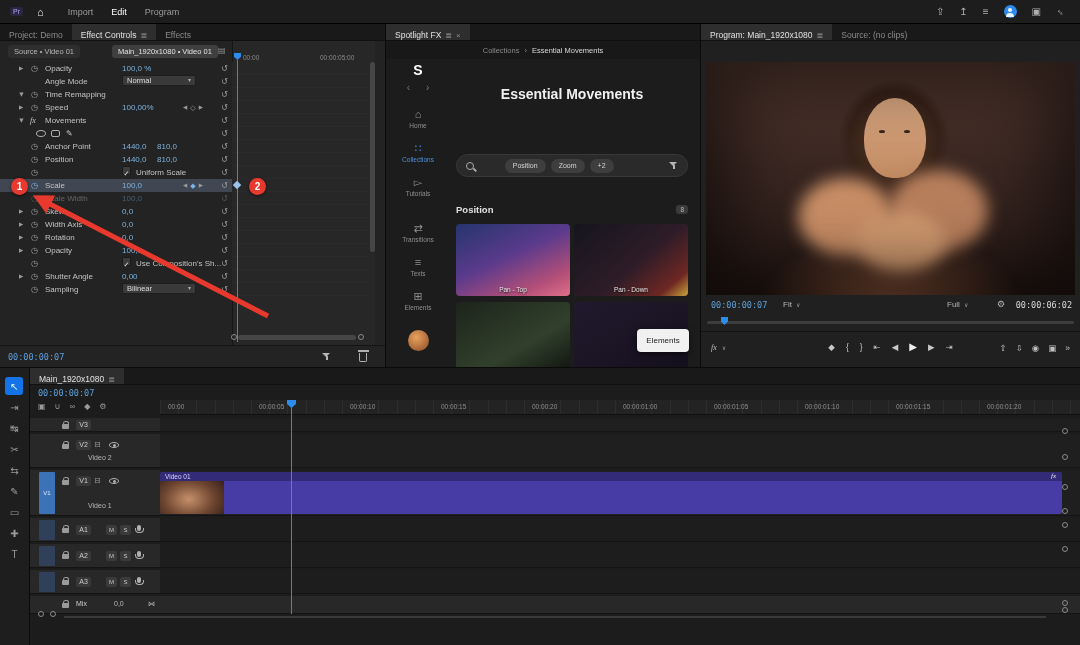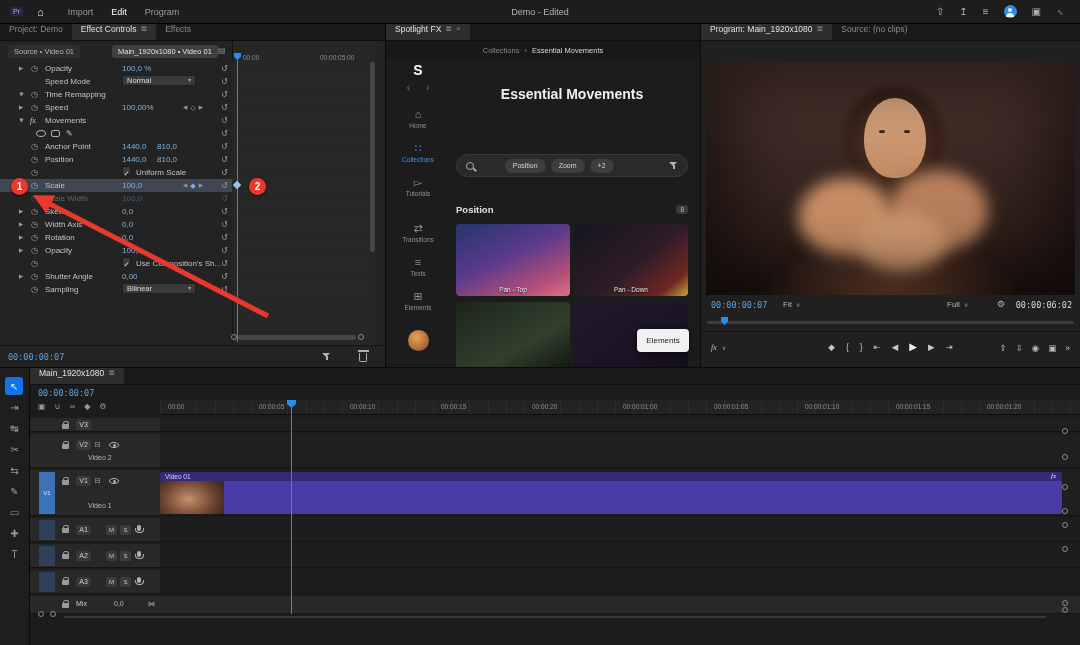--- a/index.html
+++ b/index.html
@@ -17,21 +17,21 @@
 .mtitle{position:absolute;left:0;right:0;text-align:center;font-size:9px;color:#b5b5b5;pointer-events:none}
 .micons{margin-left:auto;display:flex;gap:15px;margin-right:14px;font-size:10px;color:#b0b0b0;align-items:center}
 .acct{width:13px;height:13px;border-radius:50%;background:#2d8ceb;position:relative}
 .acct::before{content:"";position:absolute;left:4.5px;top:2.5px;width:4px;height:4px;border-radius:50%;background:#eaf4ff}
 .acct::after{content:"";position:absolute;left:2.5px;top:7.5px;width:8px;height:4px;border-radius:4px 4px 0 0;background:#eaf4ff}
 .rot45{display:inline-block;transform:rotate(45deg)}
 
 
 .panel{position:absolute;background:#232323;box-shadow:0 0 0 1px #0a0a0a}
 .ptabs{height:17px;background:#191919;display:flex;font-size:8.5px;color:#8a8a8a;align-items:stretch;border-bottom:1px solid #101010}
-.ptab{display:flex;align-items:flex-start;gap:4px;padding:0 9px;white-space:nowrap}
+.ptab{display:flex;align-items:flex-end;gap:4px;padding:0 9px;white-space:nowrap}
 .ptab.active{background:#2e2e2e;color:#e0e0e0}
 .pmenu{font-size:8px;color:#8a8a8a}
 .pclose{font-size:8px;color:#8a8a8a}
 
 
 #ec{left:0;top:24px;width:385px;height:343px}
 .chip{position:absolute;top:21px;height:13px;display:flex;align-items:center;background:#2e2e2e;border-radius:3px;padding:0 6px;font-size:7.5px;color:#b5b5b5;white-space:nowrap}
 .chip.active{background:#3f3f3f;color:#e3e3e3}
 #chip-src{left:8px}
 #chip-clip{left:112px}
@@ -192,21 +192,20 @@
 <body>
 
 <div class="menubar">
   <span class="appbadge">Pr</span>
   <span class="home">⌂</span>
   <div class="menu-items" id="menu-items">
       <span class="mi">Import</span>
       <span class="mi active">Edit</span>
       <span class="mi">Program</span>
     </div>
-  <div class="mtitle">Demo - Edited</div>
   <div class="micons" id="menu-icons">
       <span>⇪</span>
       <span>↥</span>
       <span>≡</span>
       <span class="acct"></span>
       <span>▣</span>
       <span class="rot45">⇔</span>
     </div>
 </div>
 
@@ -243,21 +242,21 @@
   <span class="circ" style="left:358px;top:310px"></span>
   <div id="ec-rows">
       <div class="ec-row">
         <span class="chev">▶</span>
         <span class="sw">◷</span>
         <span class="lbl">Opacity</span>
         <span class="val v0">100,0 %</span>
         <span class="rst">↺</span>
       </div>
       <div class="ec-row">
-        <span class="lbl">Speed Mode</span>
+        <span class="lbl">Angle Mode</span>
         <span class="dd">
           <span>Normal</span>
           <span class="caret">▾</span>
         </span>
         <span class="rst">↺</span>
       </div>
       <div class="ec-row">
         <span class="chev down">▶</span>
         <span class="sw">◷</span>
         <span class="lbl">Time Remapping</span>

